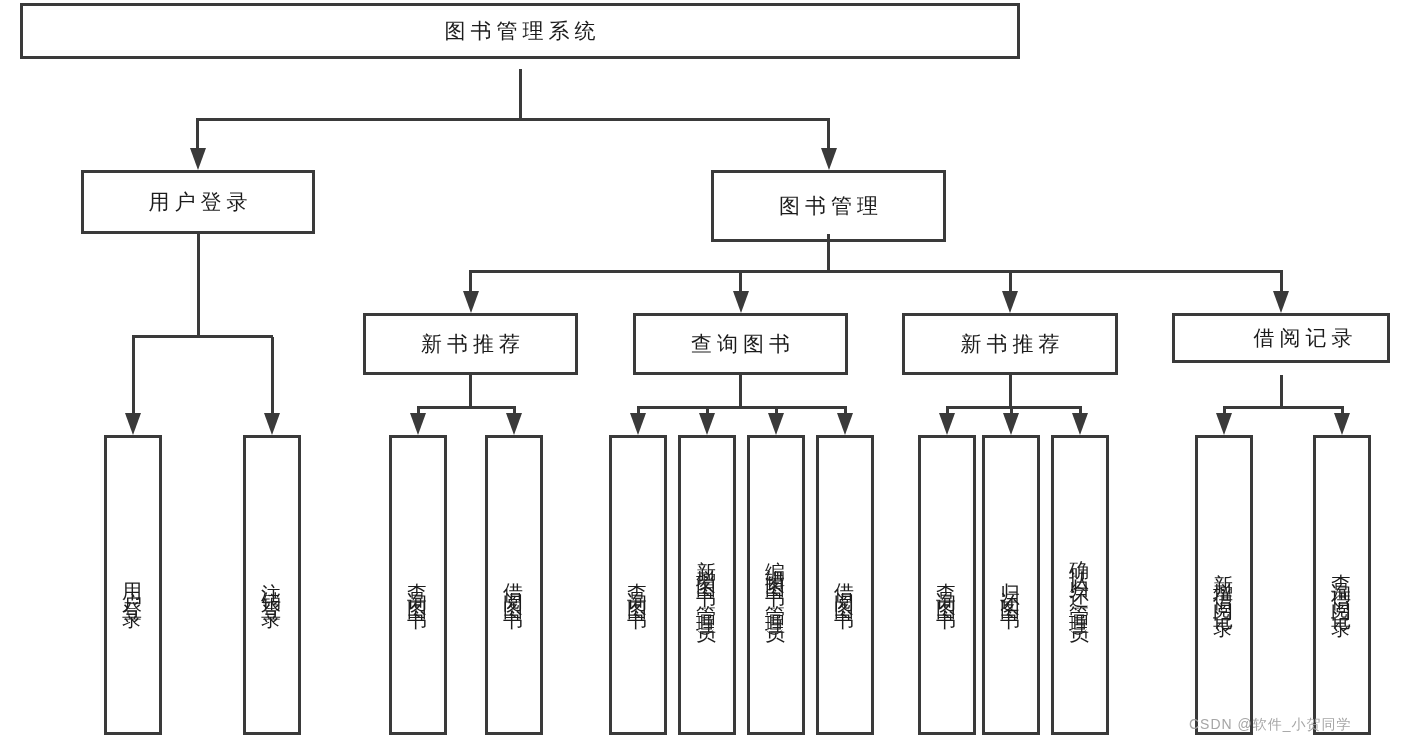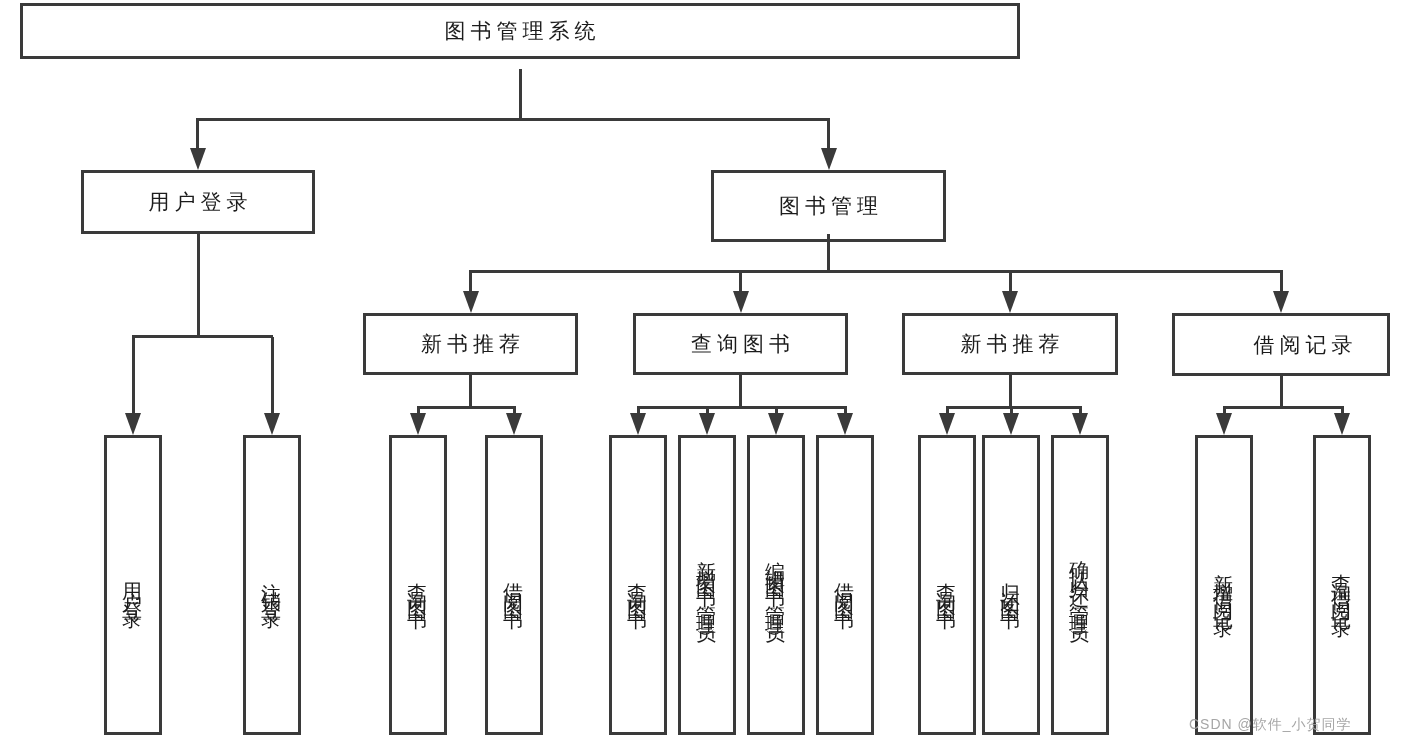--- a/index.html
+++ b/index.html
@@ -102,21 +102,21 @@
   <div class="vl" style="left:739px; top:272px; height:22px;"></div>
   <div class="ar" style="left:732.5px; top:291px;"></div>
   <div class="vl" style="left:1008.5px; top:272px; height:22px;"></div>
   <div class="ar" style="left:1002px; top:291px;"></div>
   <div class="vl" style="left:1279.5px; top:272px; height:22px;"></div>
   <div class="ar" style="left:1273px; top:291px;"></div>
 
   <div class="box" style="left:363px; top:313px; width:215px; height:62px;">新书推荐</div>
   <div class="box" style="left:633px; top:313px; width:215px; height:62px;">查询图书</div>
   <div class="box" style="left:902px; top:313px; width:216px; height:62px;">新书推荐</div>
-  <div class="box" style="left:1172px; top:313px; width:218px; height:63px;padding-left:44px;">借阅记录</div>
+  <div class="box" style="left:1172px; top:313px; width:218px; height:50px;padding-left:44px;">借阅记录</div>
 
   <div class="vl" style="left:469px; top:375px; height:31px;"></div>
   <div class="hl" style="left:416.5px; top:406px; width:99px;"></div>
   <div class="vl" style="left:416.5px; top:408px; height:12px;"></div>
   <div class="ar" style="left:410px; top:413px;"></div>
   <div class="vl" style="left:512.5px; top:408px; height:12px;"></div>
   <div class="ar" style="left:506px; top:413px;"></div>
 
   <div class="vl" style="left:739px; top:375px; height:31px;"></div>
   <div class="hl" style="left:636.5px; top:406px; width:210px;"></div>

